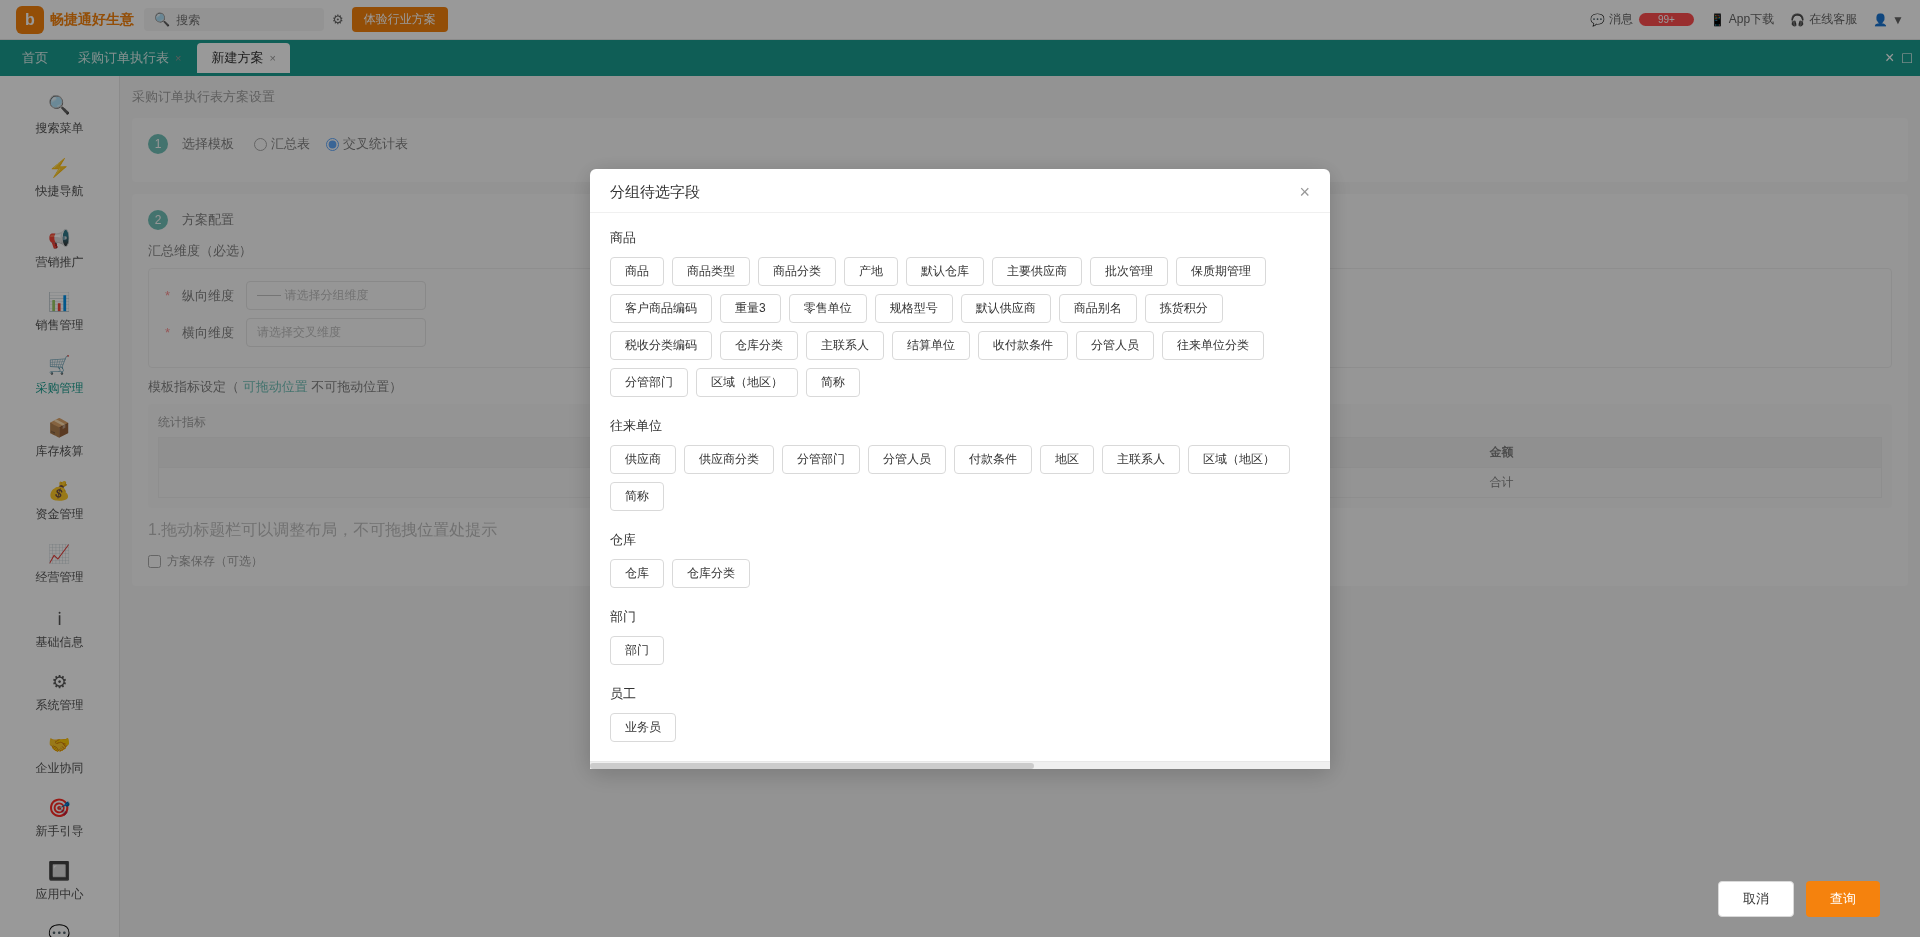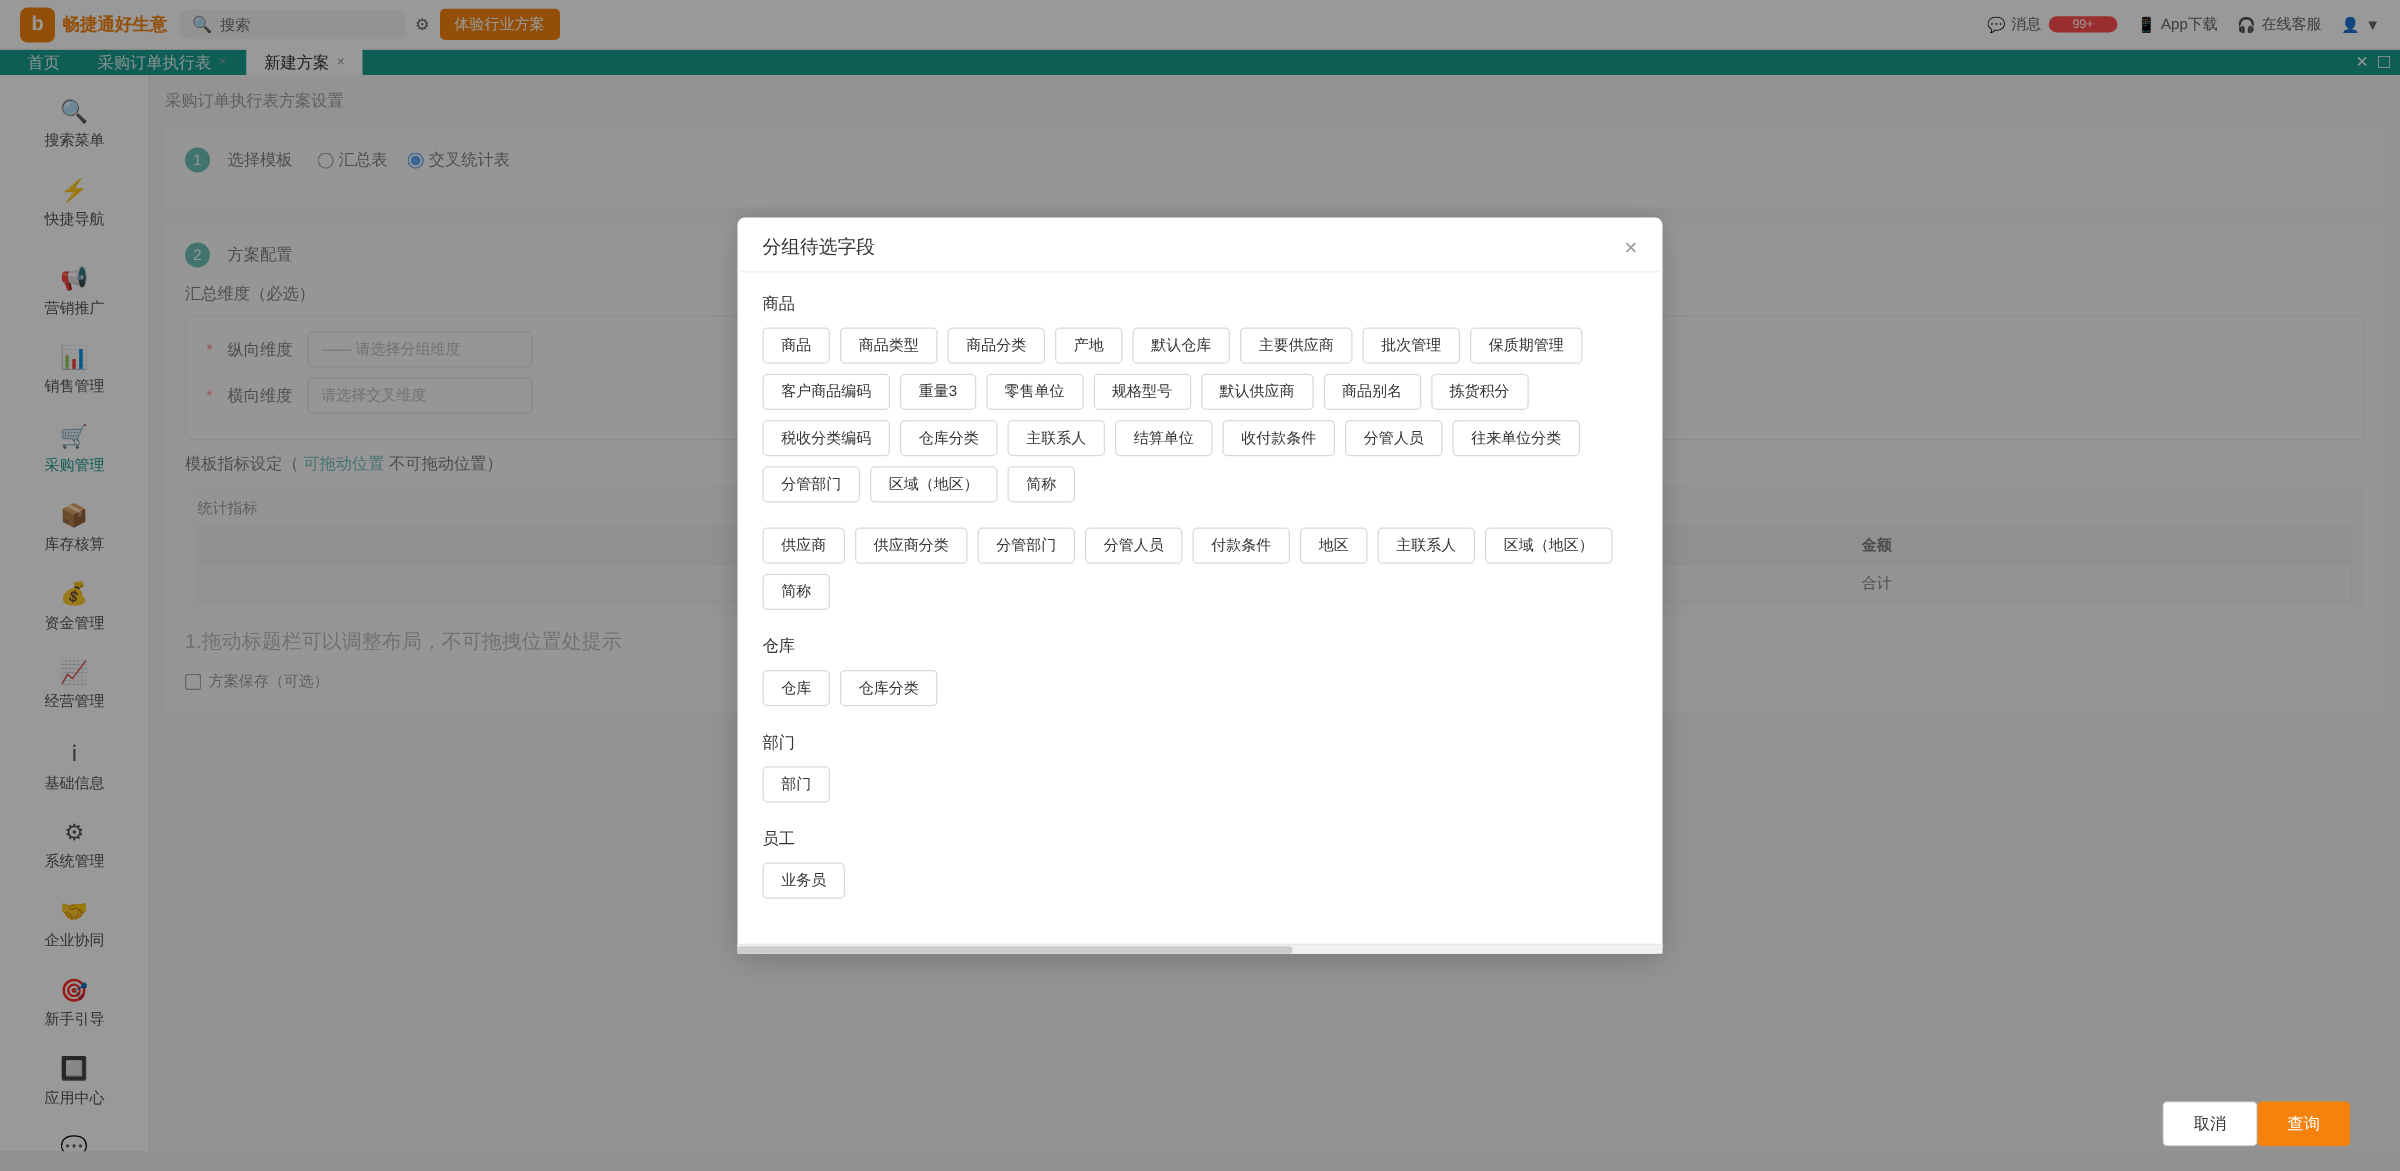--- a/index.html
+++ b/index.html
@@ -20,21 +20,21 @@
     .logo-icon { width: 28px; height: 28px; background: #f5820d; border-radius: 6px; display: flex; align-items: center; justify-content: center; color: #fff; font-size: 16px; font-weight: bold; }
     .search-bar { display: flex; align-items: center; background: #f5f5f5; border-radius: 4px; padding: 4px 10px; gap: 6px; width: 180px; }
     .search-bar input { border: none; background: transparent; outline: none; font-size: 12px; width: 120px; }
     .top-bar-actions { display: flex; align-items: center; gap: 16px; font-size: 12px; color: #666; }
     .trial-btn { background: #f5820d; color: #fff; border: none; padding: 4px 12px; border-radius: 4px; cursor: pointer; font-size: 12px; }
     .badge { background: #ff4d4f; color: #fff; border-radius: 10px; padding: 1px 19px; font-size: 10px; margin-left: 2px; }
     .top-action { display: flex; align-items: center; gap: 4px; cursor: pointer; }
 
     
     .nav-tabs {
-      height: 20px;
+      height: 36px;
       background: #1a9d8f;
       display: flex;
       align-items: center;
       padding: 0 8px;
       gap: 2px;
     }
     .nav-tab {
       padding: 6px 14px;
       color: rgba(255,255,255,0.85);
       cursor: pointer;
@@ -159,20 +159,21 @@
       background: #ccc;
       border-radius: 3px;
     }
 
     
     .modal-footer {
       position: fixed;
       bottom: 20px;
       right: 40px;
       display: flex;
+      gap: 12px;
       z-index: 1100;
     }
     .btn-cancel {
       padding: 8px 24px;
       border: 1px solid #d9d9d9;
       background: #fff;
       border-radius: 4px;
       cursor: pointer;
       font-size: 13px;
       color: #333;
@@ -439,20 +440,21 @@
           <span class="field-tag">收付款条件</span>
           <span class="field-tag">分管人员</span>
           <span class="field-tag">往来单位分类</span>
           <span class="field-tag">分管部门</span>
           <span class="field-tag">区域（地区）</span>
           <span class="field-tag">简称</span>
         </div>
       </div>
 
       <div class="field-group">
+        <div class="field-group-title">往来单位</div>
         <div class="field-tags">
           <span class="field-tag">供应商</span>
           <span class="field-tag">供应商分类</span>
           <span class="field-tag">分管部门</span>
           <span class="field-tag">分管人员</span>
           <span class="field-tag">付款条件</span>
           <span class="field-tag">地区</span>
           <span class="field-tag">主联系人</span>
           <span class="field-tag">区域（地区）</span>
           <span class="field-tag">简称</span>

